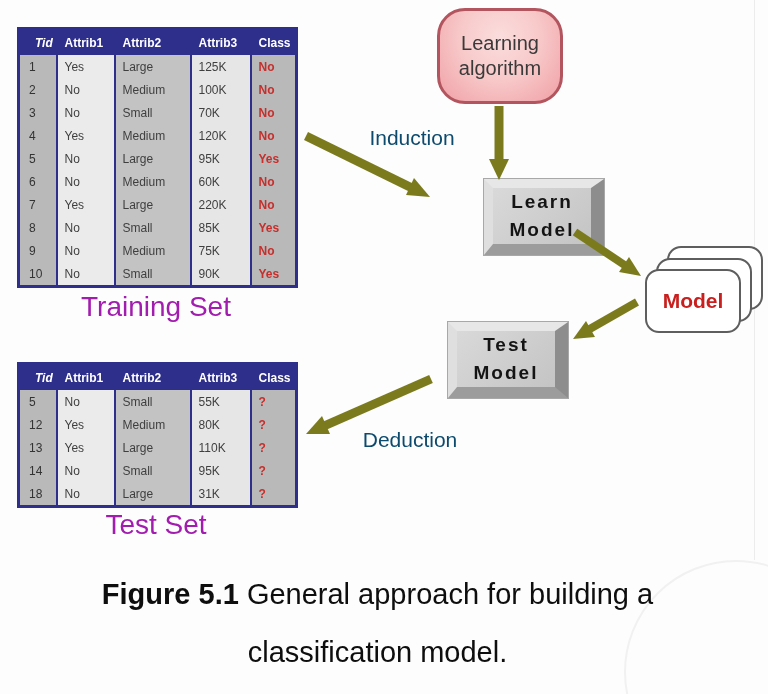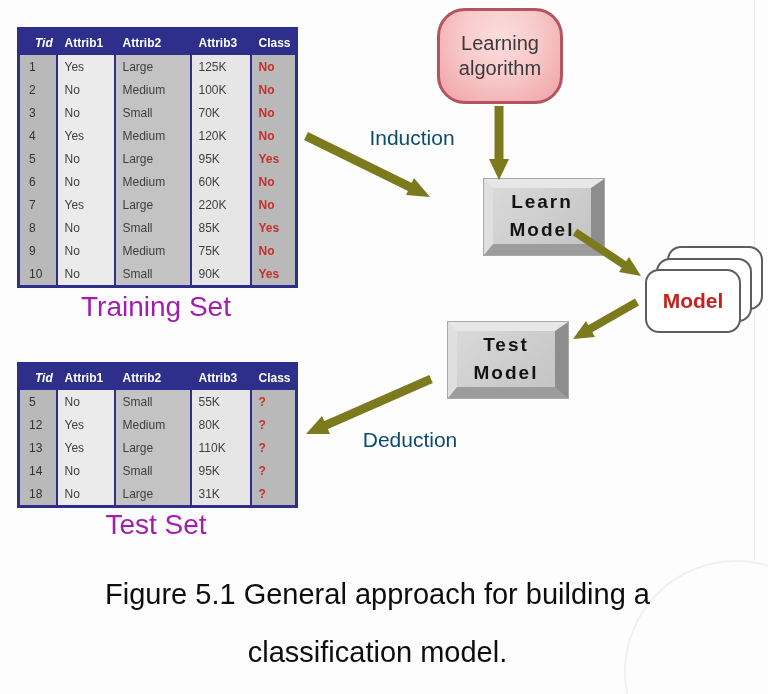--- a/index.html
+++ b/index.html
@@ -98,21 +98,21 @@
   svg.arrows{position:absolute;left:0;top:0;pointer-events:none;}
   .arrow-line{stroke:var(--arrow_color);fill:none;}
   .arrow-head{fill:var(--arrow_color);stroke:none;}
 
   
   .caption{
     position:absolute;left:0;top:580px;width:755px;text-align:center;
     font-size:29px;color:#0e0e0e;line-height:1.0;
   }
   .caption .line2{margin-top:29px;}
-  .caption b{font-weight:normal;}
+  .caption b{font-weight:bold;}
 </style>
 </head>
 <body>
 
 <div class="canvas">
 
   <div class="right-strip"></div>
   <div class="page-curl"></div>
 
   <table id="training-table" class="dtable">

